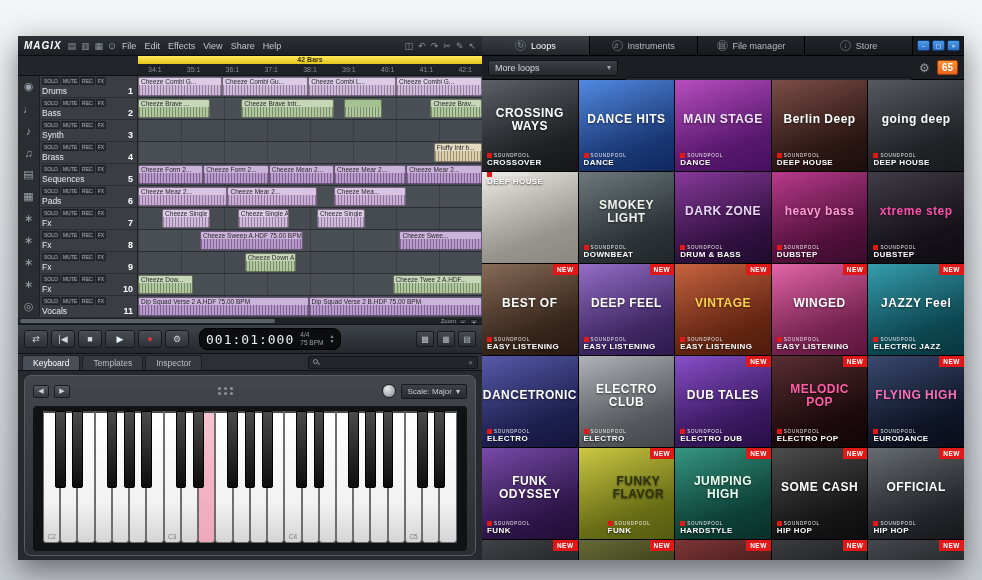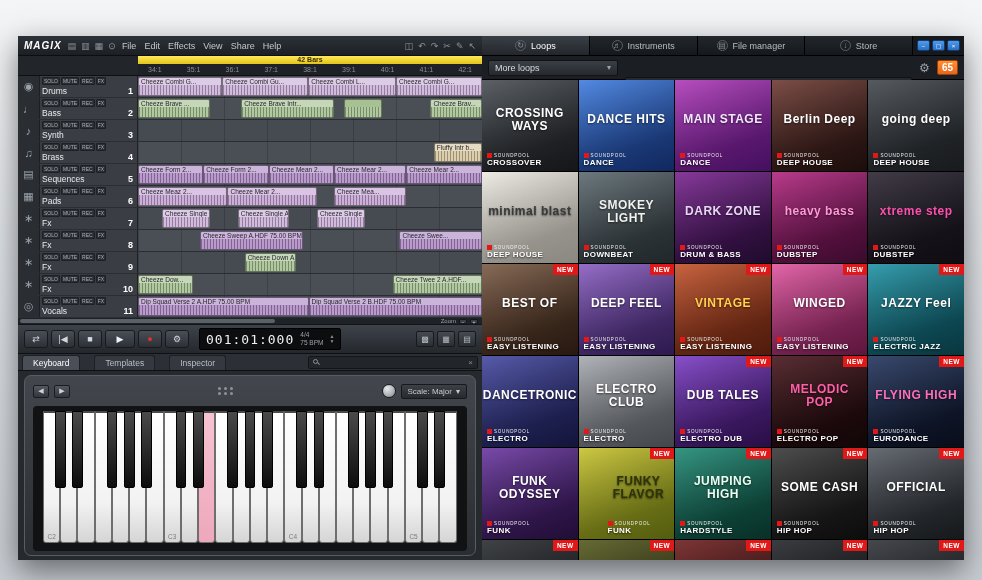--- a/index.html
+++ b/index.html
@@ -50,30 +50,30 @@
   .zoomctl { margin-left:auto; display:flex; align-items:center; gap:3px; padding-right:4px;
     color:#9aa0a8; font-size:6px; line-height:6px; }
   .zoomctl .zbtn { background:#3a3f45; border:1px solid #15181b; color:#cfd4da; width:8px; height:5px;
     line-height:4px; text-align:center; font-size:5px; border-radius:1px; }
   .transport { height:30px; background:linear-gradient(#3e434a,#24282d); border-top:1px solid #121519;
     border-bottom:1px solid #0e1013; display:flex; align-items:center; gap:4px; padding:0 6px; }
   .tp-btn { width:24px; height:18px; background:linear-gradient(#4a4f57,#2c3036); border:1px solid #17191d;
     border-radius:3px; color:#d4d8dd; font-size:9px; display:flex; align-items:center; justify-content:center; }
   .tp-btn.play { width:30px; color:#eaf4ff; }
   .tp-btn.rec  { color:#e03030; }
-  .timebox { margin-left:6px; background:#0b0d0f; border:1px solid #000; border-radius:2px;
+  .timebox { margin-left:6px; background:#0b0d0f; border:1px solid #000; border-radius:8px;
     display:flex; align-items:center; padding:1px 6px; gap:6px; height:22px; }
   .timebox .digits { font-family:"DejaVu Sans Mono", monospace; color:#eef1f4; font-size:13px; letter-spacing:1px; }
   .timemini { display:flex; flex-direction:column; justify-content:center; line-height:8px; }
   .timemini span { color:#9aa2ab; font-size:6.5px; }
   .steppers { display:flex; flex-direction:column; color:#8a9098; font-size:5px; line-height:5px; }
   .tp-right { margin-left:auto; display:flex; gap:3px; }
   .tp-mini { width:18px; height:16px; background:linear-gradient(#464b52,#2b2f34); border:1px solid #17191d;
     border-radius:2px; color:#b8bec5; font-size:8px; display:flex; align-items:center; justify-content:center; }
-  .paneltabs { height:17px; background:#2c3036; display:flex; align-items:flex-end; padding:0 4px; gap:14px;
+  .paneltabs { height:17px; background:#2c3036; display:flex; align-items:flex-end; padding:0 4px; gap:2px;
     border-bottom:1px solid #0e1013; }
   .ptab { background:#35393f; color:#b9bfc6; font-size:8.5px; padding:2px 10px; border:1px solid #1c1f23;
     border-bottom:none; border-radius:3px 3px 0 0; }
   .ptab.active { background:#4a4f57; color:#fff; }
   .psearch { margin-left:auto; margin-bottom:1px; display:flex; align-items:center; background:#22262a;
     border:1px solid #121519; border-radius:2px; width:170px; height:13px; padding:0 4px; gap:4px; }
   .psearch input { flex:1; background:transparent; border:none; outline:none; color:#c6cbd1; font-size:8px; }
   .psearch .clear { color:#8a9098; font-size:8px; }
   .magicon { width:7px; height:7px; position:relative; display:inline-block; }
   .magicon i { position:absolute; left:0; top:0; width:5px; height:5px; border:1px solid #8a9098; border-radius:50%; }
@@ -701,21 +701,20 @@
             <div class="ttitle" style="color: rgb(255, 255, 255);">going deep</div>
             <div class="tbottom">
               <div class="tbrand">
                 <i></i>
                 <span>SOUNDPOOL</span>
               </div>
               <div class="tgenre">DEEP HOUSE</div>
             </div>
           </div>
           <div class="tile" style="background: linear-gradient(160deg, rgb(236, 233, 226), rgb(185, 181, 171));">
-            <div class="ttitle" style="color: rgb(58, 58, 58);">minimal blast</div>
             <div class="tbottom">
               <div class="tbrand">
                 <i></i>
                 <span>SOUNDPOOL</span>
               </div>
               <div class="tgenre">DEEP HOUSE</div>
             </div>
           </div>
           <div class="tile" style="background: linear-gradient(160deg, rgb(93, 106, 112), rgb(43, 51, 56));">
             <div class="ttitle" style="color: rgb(242, 242, 238);">SMOKEY LIGHT</div>

